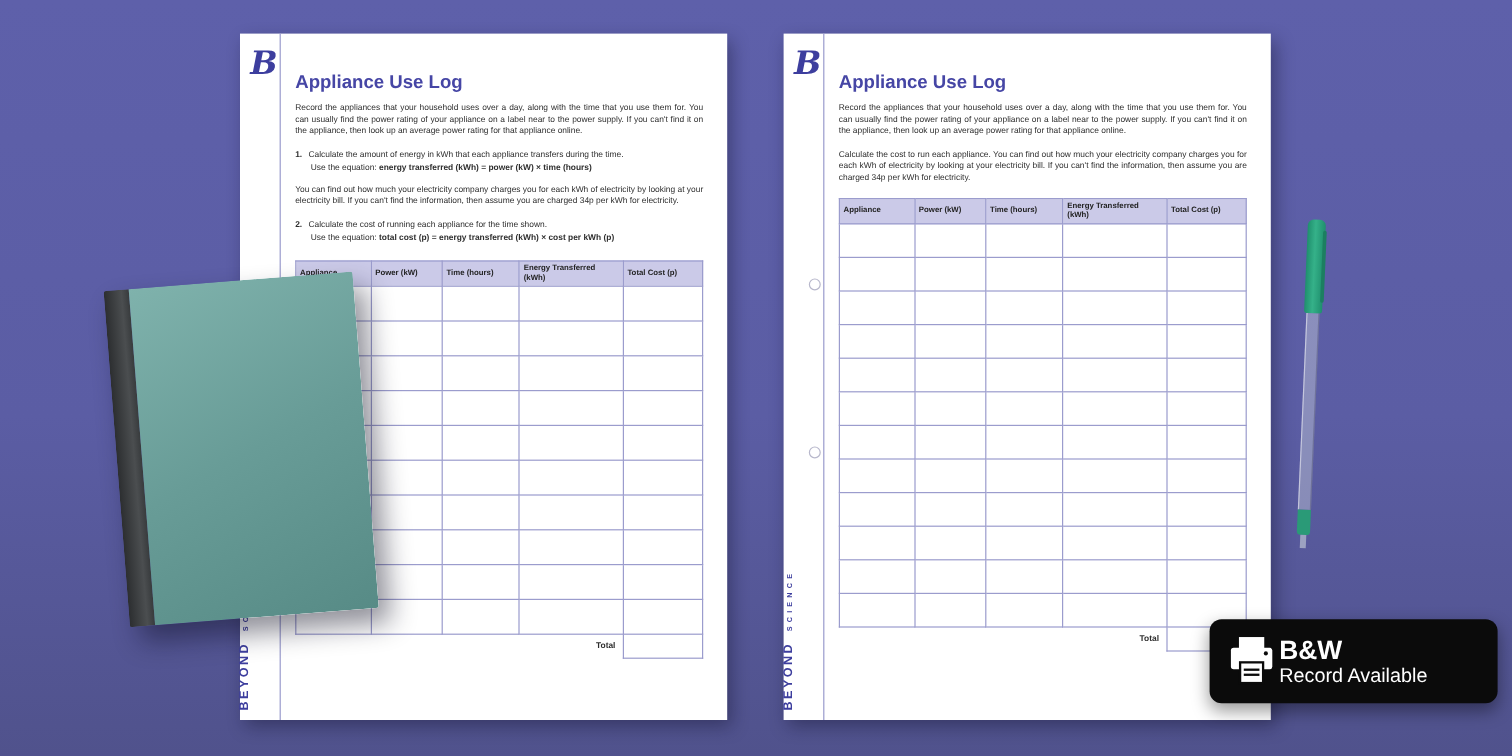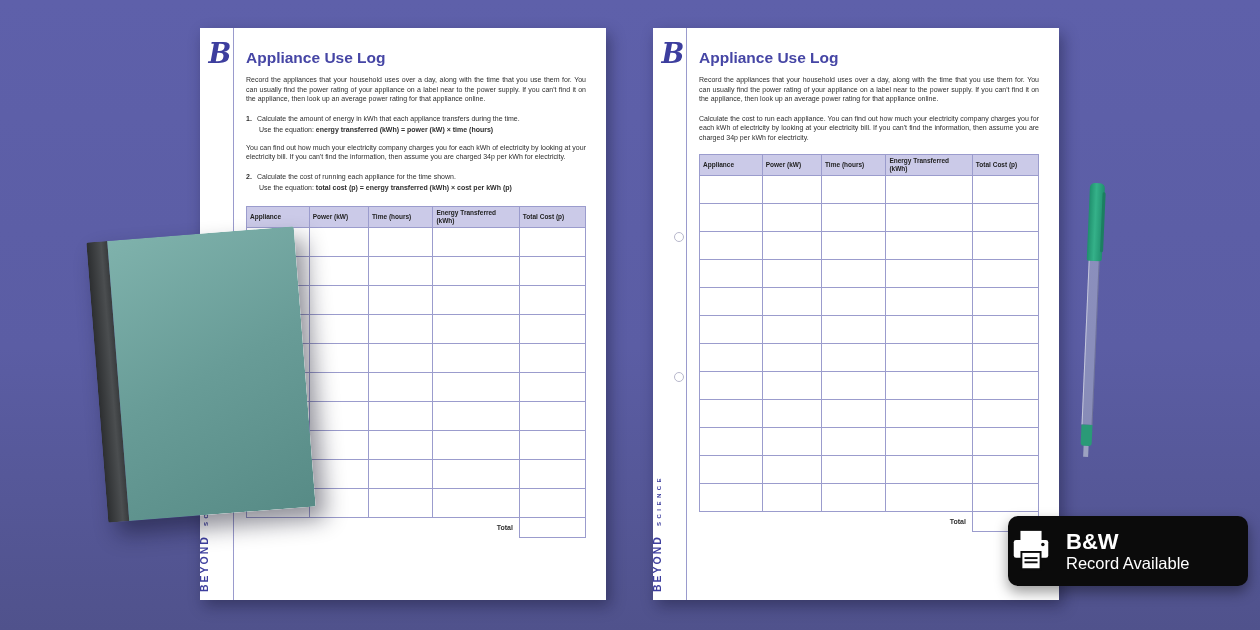--- a/index.html
+++ b/index.html
@@ -30,21 +30,21 @@
   }
 
   .brand-vertical {
     position:absolute; left:10px; bottom:8px;
     transform:rotate(-90deg); transform-origin:0 100%;
     white-space:nowrap; display:flex; align-items:baseline; gap:9px;
   }
   .brand-main { font-size:10.5px; font-weight:bold; letter-spacing:2px; color:#3d3e9e; }
   .brand-sub  { font-size:6px; letter-spacing:3.5px; color:#3d3e9e; font-weight:bold; }
 
-  .content { position:absolute; left:46px; right:20px; top:1px; color:#333; }
+  .content { position:absolute; left:46px; right:20px; top:12px; color:#333; }
   .title { margin:20px 0 8px; font-size:15.5px; font-weight:bold; color:#4646a5; }
   .para  { font-size:7px; line-height:9.5px; text-align:justify; color:#2e2e2e; }
   .intro { margin-bottom:10px; }
   .note  { margin:8px 0 10px; }
 
   .step { display:flex; margin-top:2px; }
   .step-num  { width:11px; font-size:7px; line-height:9.5px; font-weight:bold; color:#2e2e2e; flex:0 0 auto; }
   .step-body { flex:1; }
   .equation  { margin-top:2px; padding-left:2px; }
   .equation b { font-weight:bold; }
@@ -81,21 +81,21 @@
     background:linear-gradient(90deg,#1f8f6d,#35b189 45%,#1f8f6d); border-radius:5px 5px 2px 2px; }
   .pen-clip { position:absolute; left:17px; top:9px; width:3px; height:60px; background:#1c7f61; border-radius:2px; }
   .pen-body { position:absolute; left:6px; top:78px; width:11px; height:164px;
     background:rgba(225,235,232,.35); border-left:1px solid rgba(255,255,255,.5); border-right:1px solid rgba(50,50,80,.3); }
   .pen-plug { position:absolute; left:6px; top:242px; width:11px; height:21px; background:#2a9a77; border-radius:0 0 3px 3px; }
   .pen-tip  { position:absolute; left:9px; top:263px; width:5px; height:11px; background:rgba(225,235,232,.5); }
 
   .bw-badge {
     position:absolute; left:1008px; top:516px; width:240px; height:70px;
     background:#0b0b0b; border-radius:10px;
-    display:flex; align-items:center; gap:12px; 
+    display:flex; align-items:center; padding-left:12px;
     box-shadow:0 6px 14px rgba(0,0,0,.4);
   }
   .bw-text { display:flex; flex-direction:column; line-height:1.15; }
   .bw-title { font-size:22px; font-weight:bold; color:#fff; }
   .bw-sub   { font-size:16.5px; color:#fff; white-space:nowrap; }
 </style>
 </head>
 <body>
 
 <div class="page page-left">

